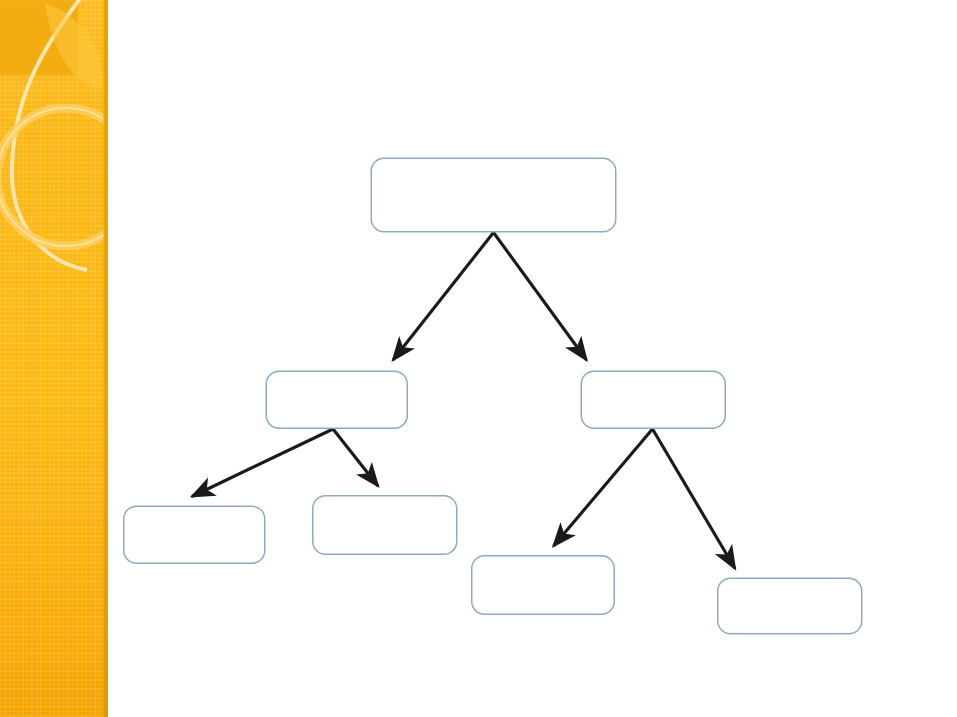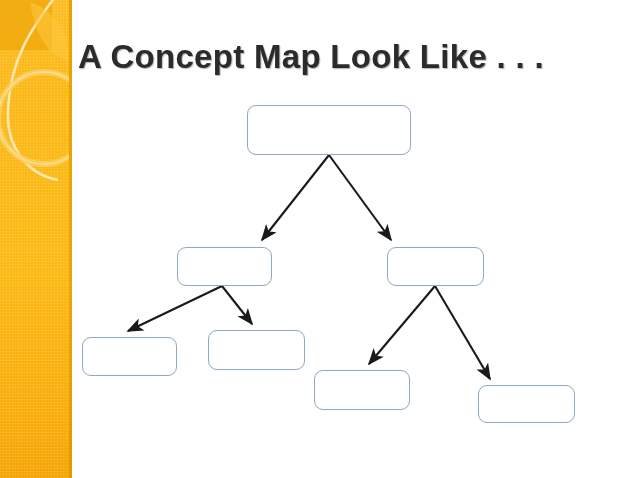--- a/index.html
+++ b/index.html
@@ -116,21 +116,20 @@
 
       <circle cx="44" cy="118" r="46" fill="none" stroke="#fccf62" stroke-width="6" opacity="0.85"></circle>
 
       <circle cx="44" cy="118" r="46" fill="none" stroke="#fde1a0" stroke-width="1.4" opacity="0.9"></circle>
 
       <path d="M 30 2 C 55 10, 70 35, 68 60 C 52 58, 36 40, 30 2 Z" fill="#fdc83f" opacity="0.55"></path>
     </svg>
     <div class="sidebar-edge"></div>
   </div>
 
-  <div class="slide-title">A Concept Map Look Like . . .</div>
 
   <div class="map-canvas">
 
     <svg class="map-arrows" width="638" height="478" viewBox="0 0 638 478">
       <defs>
         <marker id="ah" markerWidth="9" markerHeight="9" refX="7.2" refY="3.2" orient="auto" markerUnits="strokeWidth">
           <path d="M 0 0 L 8 3.2 L 0 6.4 L 2 3.2 Z" fill="#1a1a1a"></path>
         </marker>
       </defs>
 

